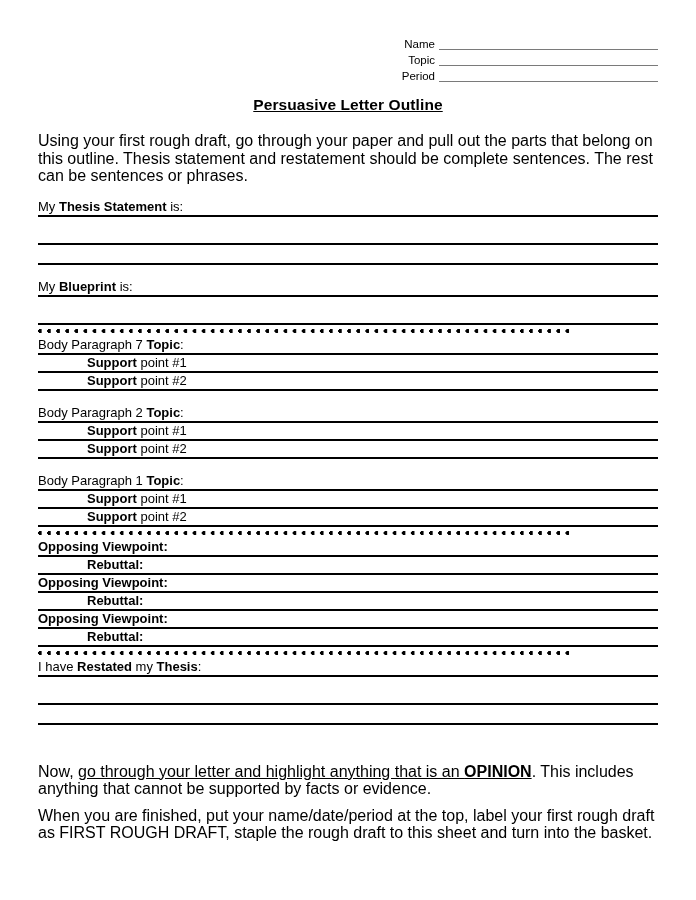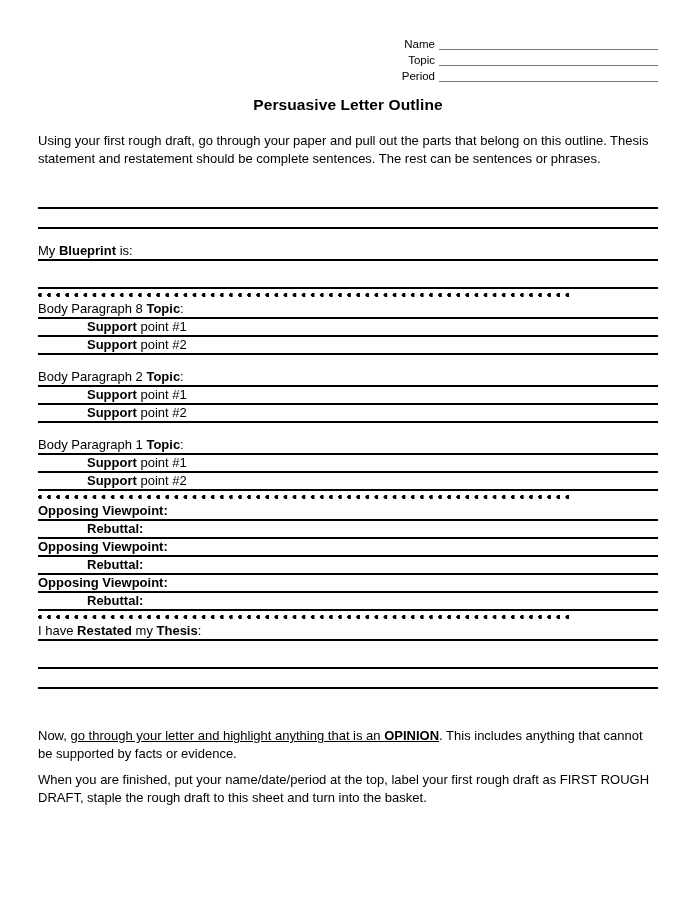--- a/index.html
+++ b/index.html
@@ -50,25 +50,26 @@
   }
 
   
   .doc-title {
     text-align: center;
     font-size: 15.5px;
     font-weight: bold;
     margin-top: 14px;
     margin-bottom: 0;
     letter-spacing: 0.1px;
+    text-decoration: underline;
   }
 
   
   .para {
-    font-size: 13px;
+    font-size: 16px;
     line-height: 17.5px;
     margin: 0;
   }
   .intro {
     margin-top: 18px;
   }
   .closing-1 {
     margin-top: 38px;
   }
   .closing-2 {
@@ -137,37 +138,40 @@
       <span class="hdr-label">Period</span>
       <span class="hdr-rule"></span>
     </div>
   </div>
 
   <h1 class="doc-title">Persuasive Letter Outline</h1>
 
   <p class="para intro">Using your first rough draft, go through your paper and pull out the parts that belong on this outline. Thesis statement and restatement should be complete sentences. The rest can be sentences or phrases.</p>
 
   <div class="gap-md"></div>
+  <div class="rule-line">
+    <span class="txt"><span>My </span><span class="b">Thesis Statement</span><span> is:</span></span>
+  </div>
   <div class="gap-sm"></div>
   <div class="rule-blank"></div>
   <div class="rule-blank"></div>
 
   <div class="gap-md"></div>
   <div class="rule-line">
     <span class="txt"><span>My </span><span class="b">Blueprint</span><span> is:</span></span>
   </div>
   <div class="gap-sm"></div>
   <div class="rule-blank"></div>
 
   <div class="dotted-sep">
     <span class="dots"></span>
   </div>
 
   <div class="rule-line">
-    <span class="txt"><span>Body Paragraph 8 </span><span class="b">Topic</span><span>:</span></span>
+    <span class="txt"><span>Body Paragraph 7 </span><span class="b">Topic</span><span>:</span></span>
   </div>
   <div class="rule-line indent">
     <span class="txt"><span class="b">Support</span><span> point #1</span></span>
   </div>
   <div class="rule-line indent">
     <span class="txt"><span class="b">Support</span><span> point #2</span></span>
   </div>
 
   <div class="gap-md"></div>
   <div class="rule-line">

